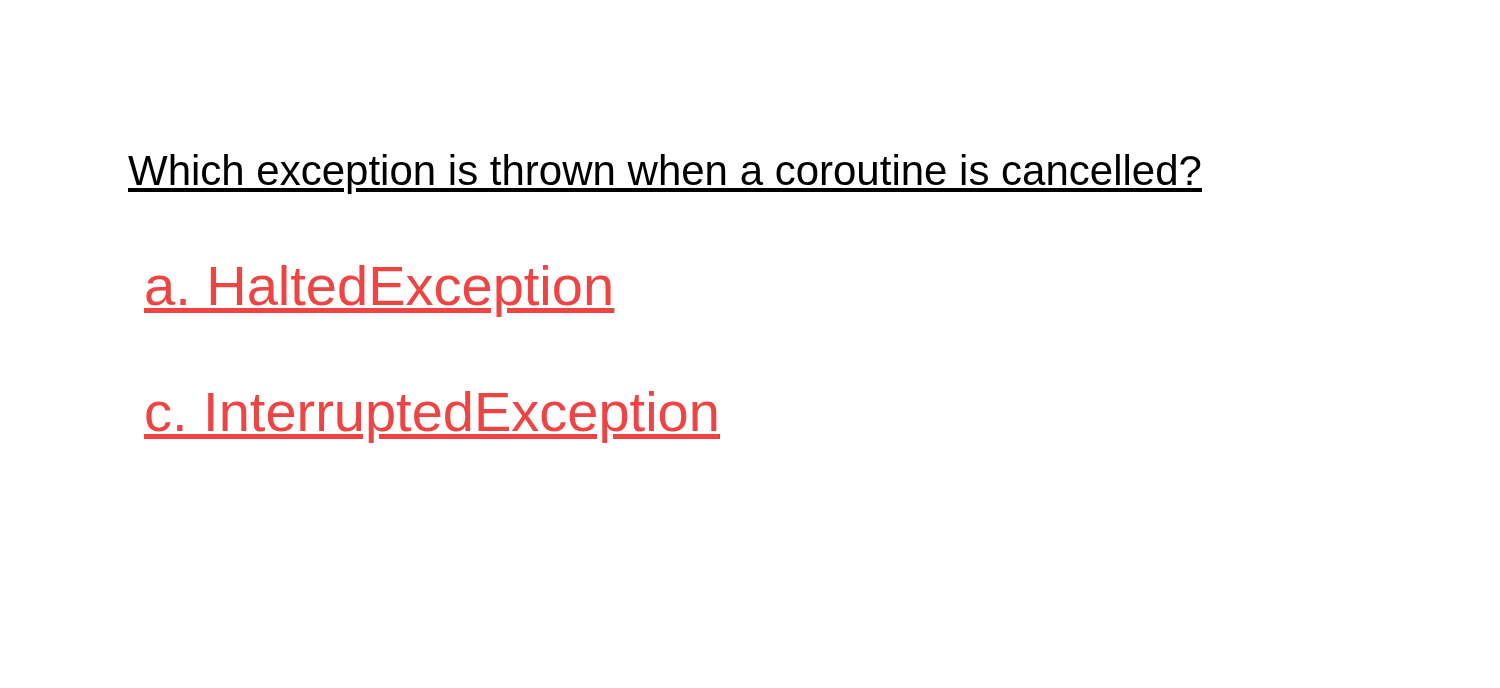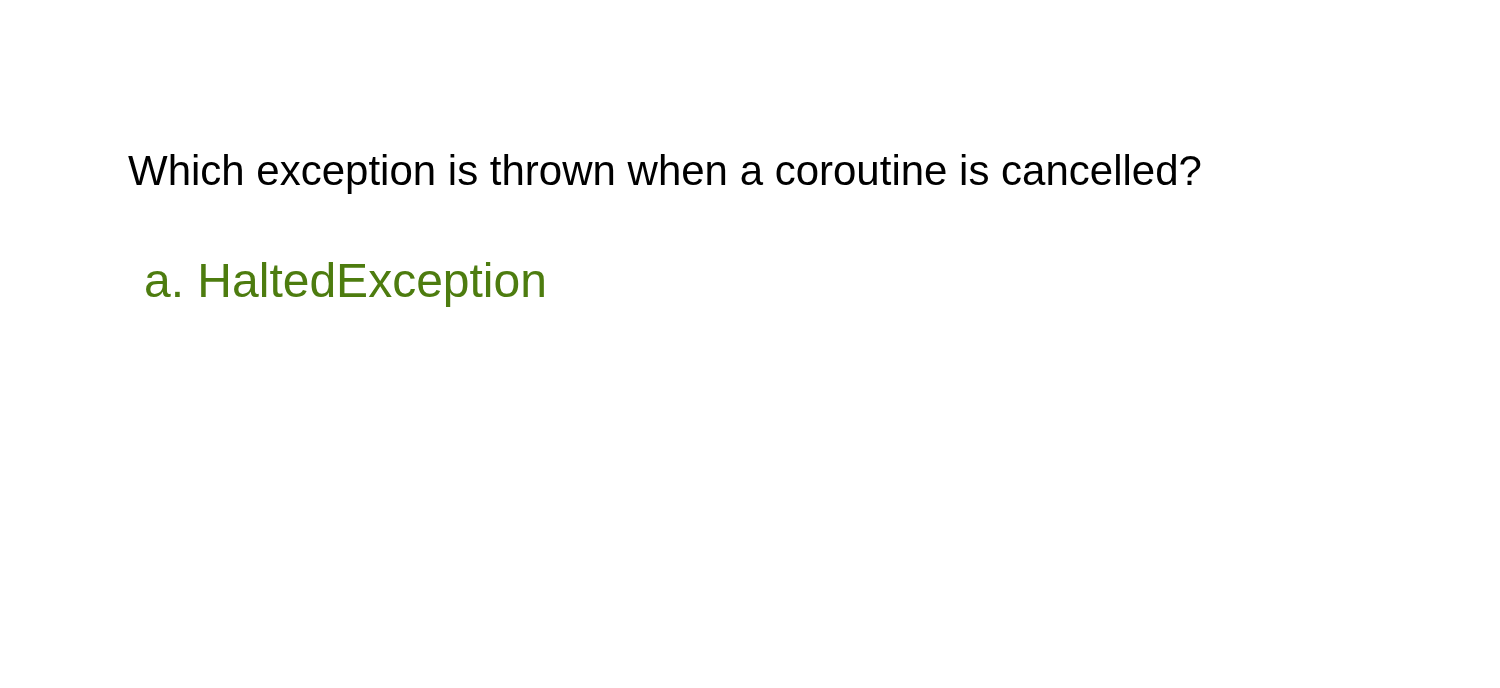--- a/index.html
+++ b/index.html
@@ -1,18 +1,19 @@
 <!DOCTYPE html>
 <html><head>
   <meta charset="utf-8">
   <style>
     * {
       margin: 16px;
       padding: 0;
       box-sizing: border-box;
+      text-decoration: underline;
     }
     body {
       width: 1500px;
       height: 688px;
       background: #ffffff;
       font-family: -apple-system, BlinkMacSystemFont, "Segoe UI", Helvetica, Arial, sans-serif;
       padding: 90px 80px;
     }
     .question {
       font-size: 42px;
@@ -20,25 +21,26 @@
       color: #000000;
       margin-bottom: 28px;
       max-width: 1100px;
     }
     .options {
       display: flex;
       flex-direction: column;
       gap: 16px;
     }
     .option {
-      font-size: 48px;
+      font-size: 56px;
       line-height: 1.4;
-      color: #4d7c0f;
+      color: #ef4444;
     }
   </style>
 </head>
 <body>
 
 <div class="question">Which exception is thrown when a coroutine is cancelled?</div>
 
 <div class="options">
   <div class="option">a. HaltedException</div>
+  <div class="option">c. InterruptedException</div>
 </div>
 
 </body></html>

